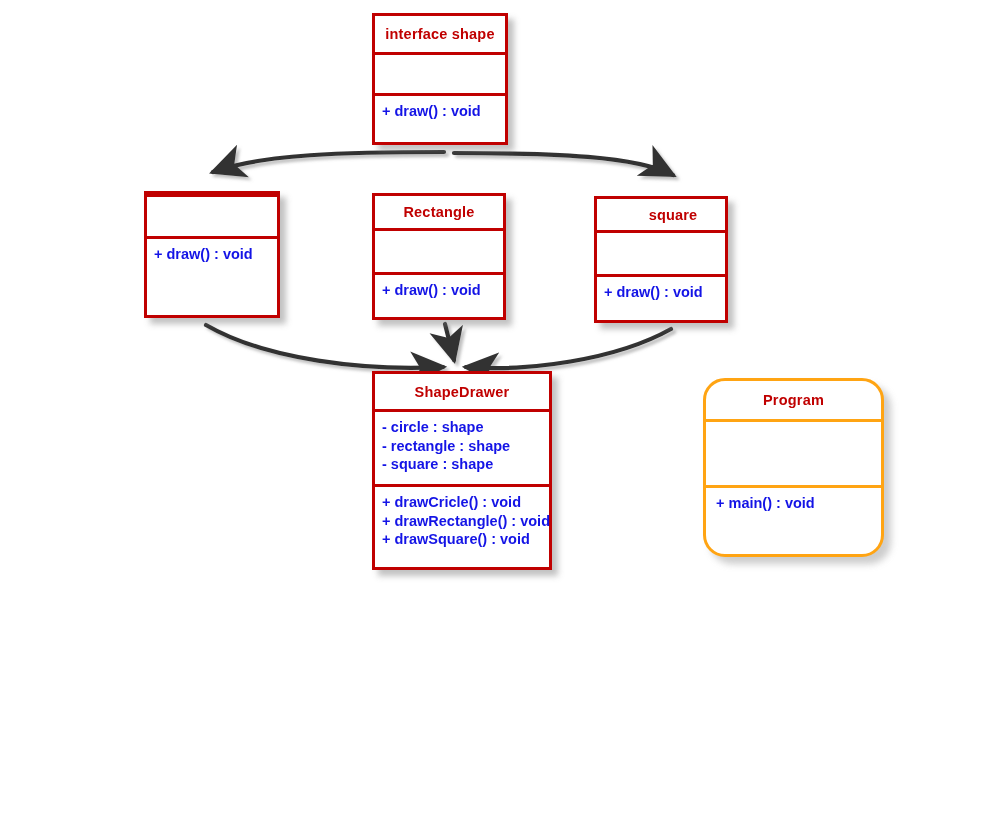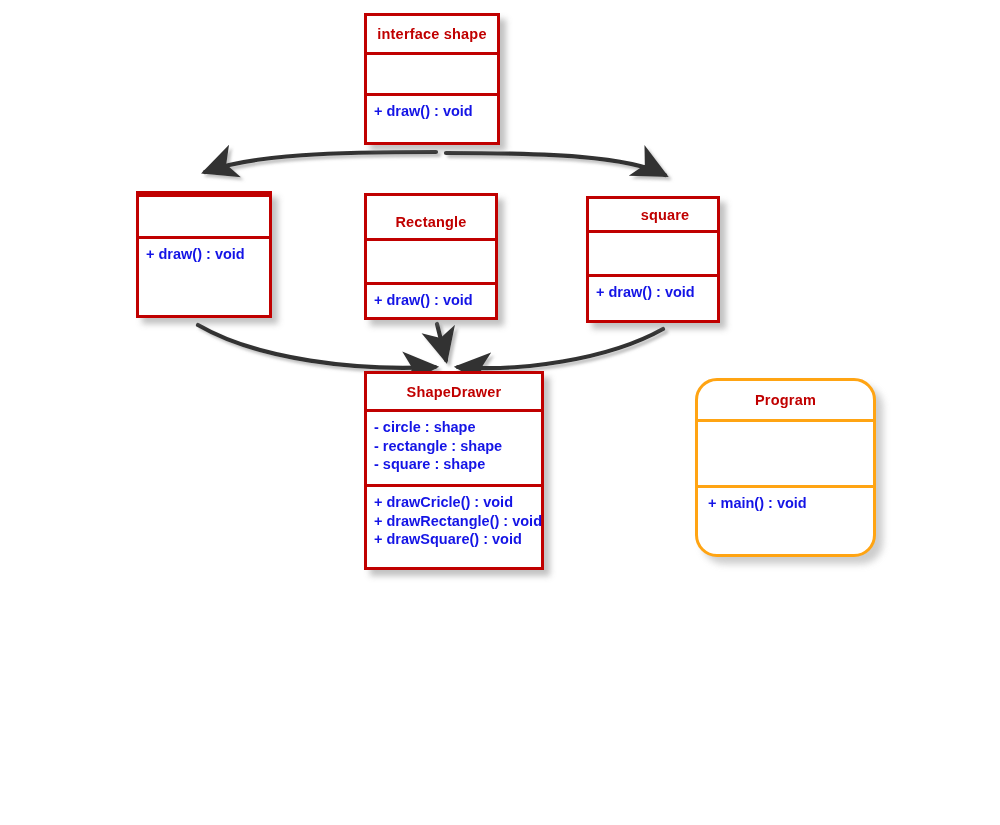--- a/index.html
+++ b/index.html
@@ -10,21 +10,21 @@
   body {
     width: 1000px;
     height: 825px;
     position: relative;
     overflow: hidden;
     font-family: "Liberation Sans", sans-serif;
   }
 
   #canvas {
     position: absolute;
-    left: 8px;
+    left: 16px;
     top: 0;
     width: 860px;
     height: 825px;
   }
 
   
   #connectors {
     position: absolute;
     left: 0;
     top: 0;
@@ -89,21 +89,21 @@
   #box-shape .uml-name        { height: 36px; }
   #box-shape .c-attrs         { height: 38px; }
   #box-shape .c-ops           { height: 49px; }
 
   #box-circle         { left: 128px; top: 191px; width: 136px; height: 127px; }
   #box-circle .uml-name       { height: 34px; }
   #box-circle .c-attrs        { height: 39px; }
   #box-circle .c-ops          { height: 45px; }
 
   #box-rectangle      { left: 356px; top: 193px; width: 134px; height: 127px; }
-  #box-rectangle .uml-name    { height: 32px; margin-top: 10px; }
+  #box-rectangle .uml-name    { height: 32px; }
   #box-rectangle .c-attrs     { height: 41px; }
   #box-rectangle .c-ops       { height: 45px; }
 
   #box-square         { left: 578px; top: 196px; width: 134px; height: 127px; }
   #box-square .uml-name       { height: 31px; margin-left: 24px; }
   #box-square .c-attrs        { height: 41px; }
   #box-square .c-ops          { height: 46px; }
 
   #box-shapedrawer    { left: 356px; top: 371px; width: 180px; height: 199px; }
   #box-shapedrawer .uml-name  { height: 35px; }

